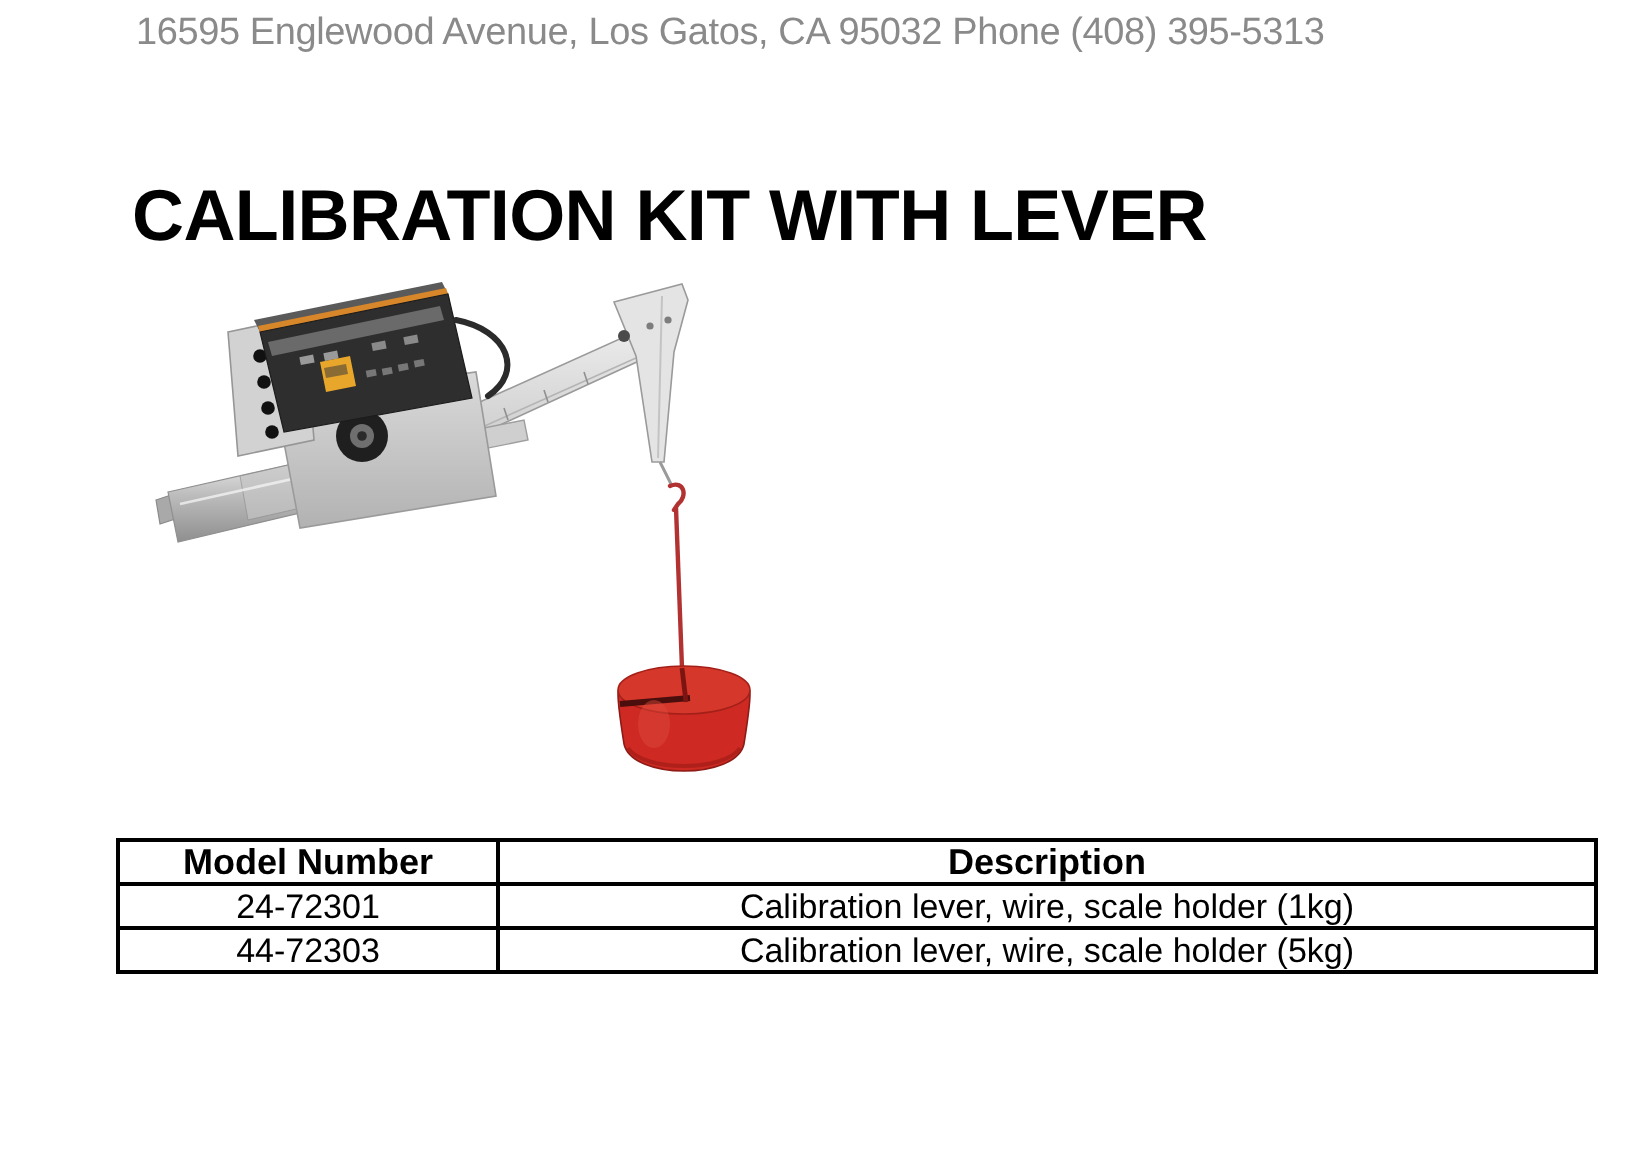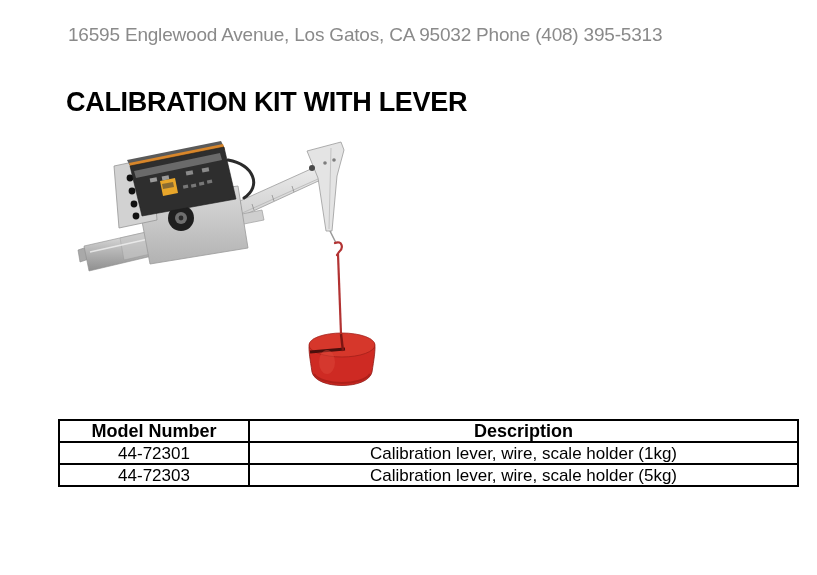--- a/index.html
+++ b/index.html
@@ -21,28 +21,28 @@
     font-size: 27px;
     font-weight: bold;
     color: #8a8a8a;
     letter-spacing: -0.3px;
     line-height: 30px;
   }
   .company-address {
     font-size: 19px;
     color: #8a8a8a;
     line-height: 24px;
-    margin-top: 18px;
+    margin-top: 0;
     letter-spacing: -0.2px;
   }
   .doc-title {
     position: absolute;
     left: 66px;
     top: 87px;
-    font-size: 27px;
+    font-size: 36px;
     font-weight: bold;
     color: #000000;
     letter-spacing: -0.3px;
   }
   .figure {
     position: absolute;
     left: 70px;
     top: 135px;
     width: 320px;
     height: 262px;
@@ -195,21 +195,21 @@
           <col class="c2">
         </colgroup>
       <thead>
         <tr>
           <th>Model Number</th>
           <th>Description</th>
         </tr>
       </thead>
       <tbody>
         <tr>
-          <td>44-72301</td>
+          <td>24-72301</td>
           <td>Calibration lever, wire, scale holder (1kg)</td>
         </tr>
         <tr>
           <td>44-72303</td>
           <td>Calibration lever, wire, scale holder (5kg)</td>
         </tr>
       </tbody>
     </table>
   </div>
 

